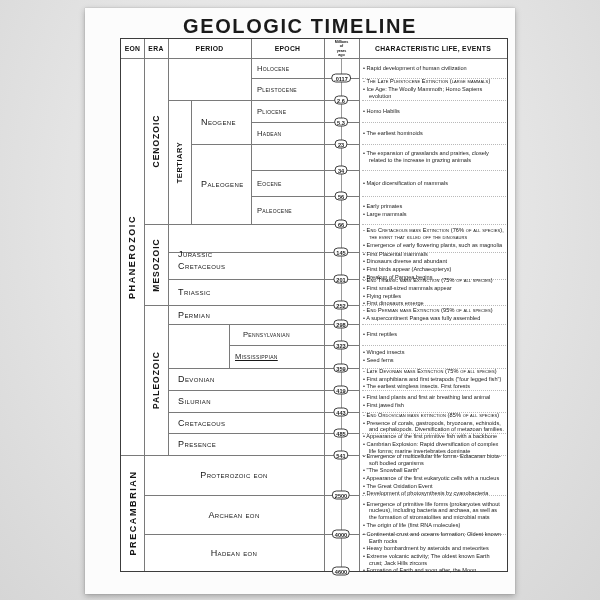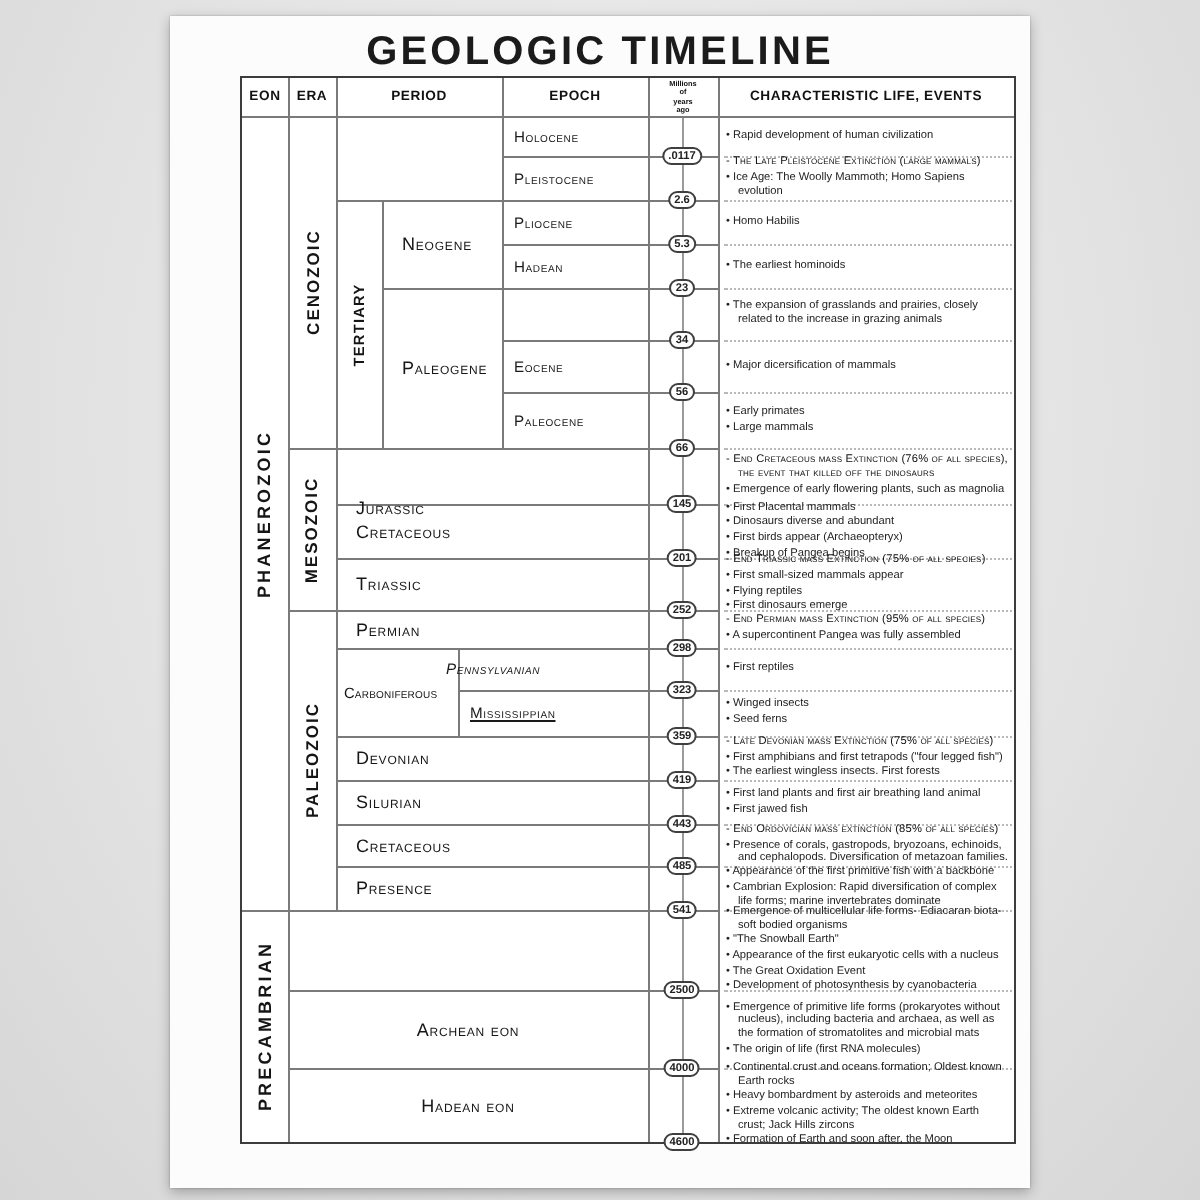--- a/index.html
+++ b/index.html
@@ -146,25 +146,25 @@
         </div>
         <div class="vwrap tertv" style="left: 47px; top: 61px; width: 23px; height: 124px;">
           <span class="vtext">Tertiary</span>
         </div>
         <div class="plabel" style="left: 70px; top: 61px; width: 60px; height: 44px;">Neogene</div>
         <div class="plabel" style="left: 70px; top: 105px; width: 60px; height: 80px;">Paleogene</div>
         <div class="plabel" style="left: 47px; top: 185px; width: 156px; height: 28px; margin-top: 28px;">Cretaceous</div>
         <div class="plabel" style="left: 47px; top: 201px; width: 156px; height: 27px;">Jurassic</div>
         <div class="plabel" style="left: 47px; top: 240px; width: 156px; height: 26px;">Triassic</div>
         <div class="plabel" style="left: 47px; top: 266px; width: 156px; height: 19px;">Permian</div>
-        <div class="plabel sm" style="left: 47px; top: 285px; width: 61px; height: 44px;">Carboniferous</div>
         <div class="plabel" style="left: 47px; top: 329px; width: 156px; height: 22px;">Devonian</div>
         <div class="plabel" style="left: 47px; top: 351px; width: 156px; height: 22px;">Silurian</div>
         <div class="plabel" style="left: 47px; top: 373px; width: 156px; height: 21px;">Cretaceous</div>
         <div class="plabel" style="left: 47px; top: 394px; width: 156px; height: 22px;">Presence</div>
+        <div class="plabel ctr" style="left: 23px; top: 416px; width: 180px; height: 40px;">Proterozoic eon</div>
         <div class="plabel ctr" style="left: 23px; top: 495px; width: 180px; height: 37px;">Hadean eon</div>
         <div class="plabel ctr" style="left: 23px; top: 456px; width: 180px; height: 39px;">Archean eon</div>
         <div class="elabel" style="left: 130px; top: 19px; width: 73px; height: 20px;">Holocene</div>
         <div class="badge" style="left: 220px; top: 39px;">.0117</div>
         <div class="evblock" style="left: 242px; top: 19px; width: 141px; height: 20px;">
           <div class="ev">• Rapid development of human civilization</div>
         </div>
         <div class="elabel" style="left: 130px; top: 39px; width: 73px; height: 22px;">Pleistocene</div>
         <div class="badge" style="left: 220px; top: 61px;">2.6</div>
         <div class="evblock" style="left: 242px; top: 39px; width: 141px; height: 22px;">
@@ -213,21 +213,21 @@
           <div class="ev sc">- End Triassic mass Extinction (75% of all species)</div>
           <div class="ev">• First small-sized mammals appear</div>
           <div class="ev">• Flying reptiles</div>
           <div class="ev">• First dinosaurs emerge</div>
         </div>
         <div class="badge" style="left: 220px; top: 285px;">298</div>
         <div class="evblock" style="left: 242px; top: 266px; width: 141px; height: 19px;">
           <div class="ev sc">- End Permian mass Extinction (95% of all species)</div>
           <div class="ev">• A supercontinent Pangea was fully assembled</div>
         </div>
-        <div class="elabel" style="left: 96px; top: 285px; width: 95px; height: 21px; font-style: italic;">Pennsylvanian</div>
+        <div class="elabel" style="left: 116px; top: 285px; width: 95px; height: 21px;">Pennsylvanian</div>
         <div class="badge" style="left: 220px; top: 306px;">323</div>
         <div class="evblock" style="left: 242px; top: 285px; width: 141px; height: 21px;">
           <div class="ev">• First reptiles</div>
         </div>
         <div class="elabel" style="left: 108px; top: 306px; width: 95px; height: 23px; text-decoration: underline;">Mississippian</div>
         <div class="badge" style="left: 220px; top: 329px;">359</div>
         <div class="evblock" style="left: 242px; top: 306px; width: 141px; height: 23px;">
           <div class="ev">• Winged insects</div>
           <div class="ev">• Seed ferns</div>
         </div>

